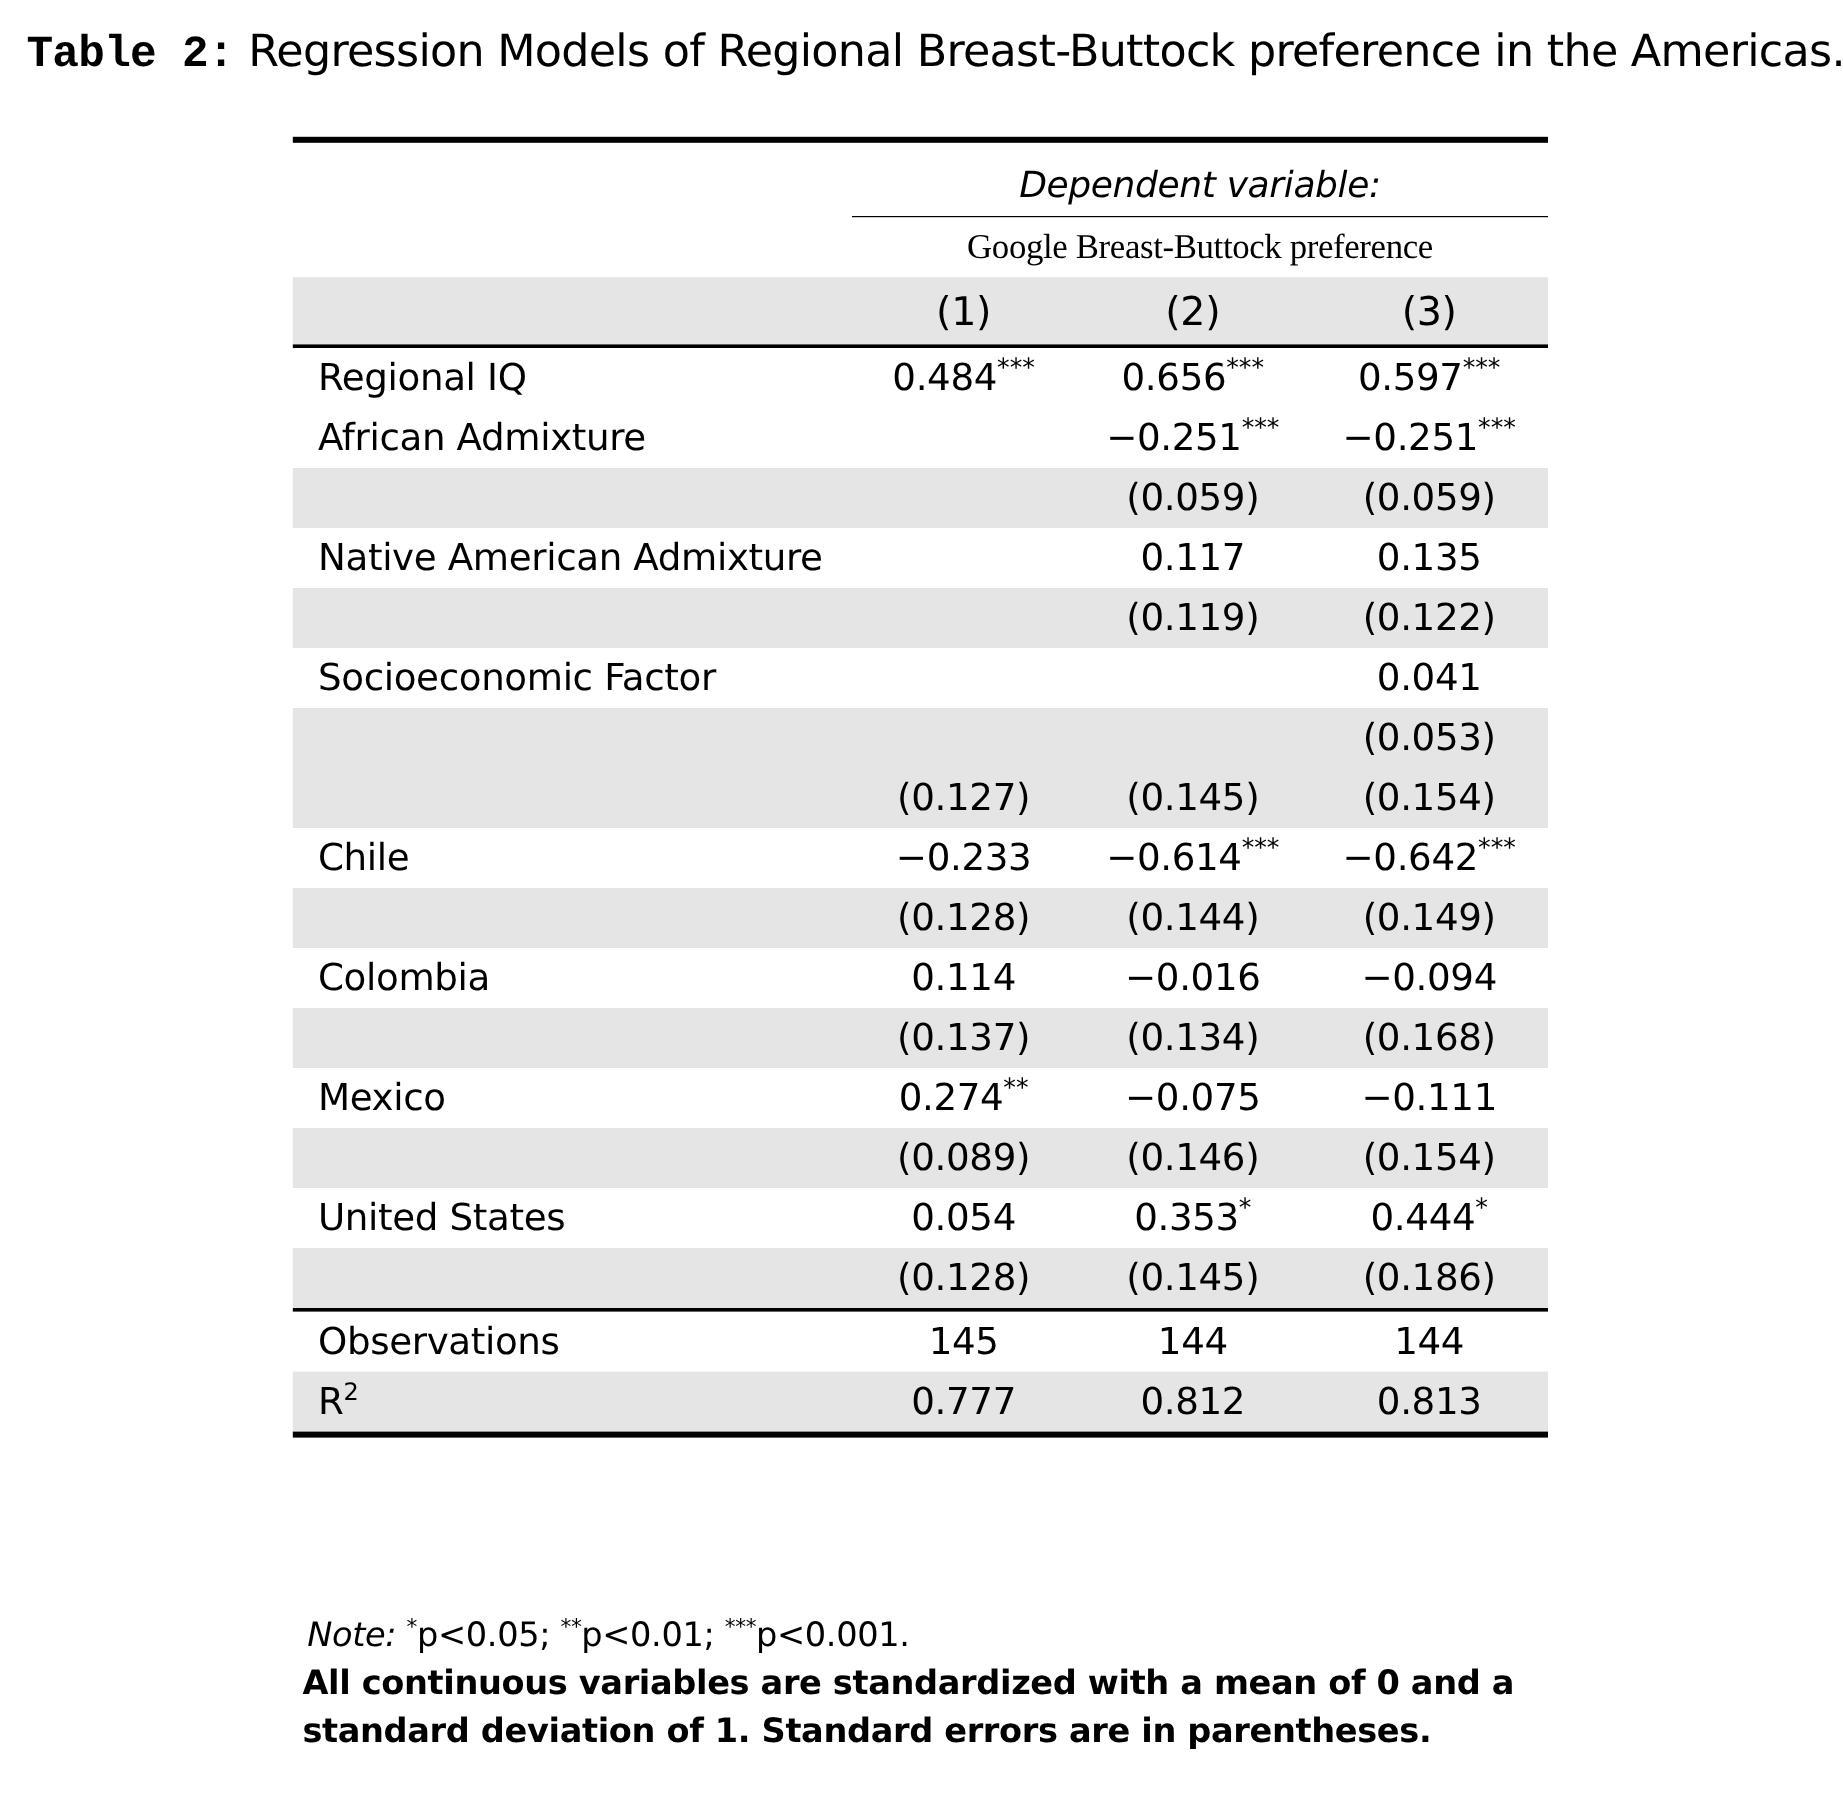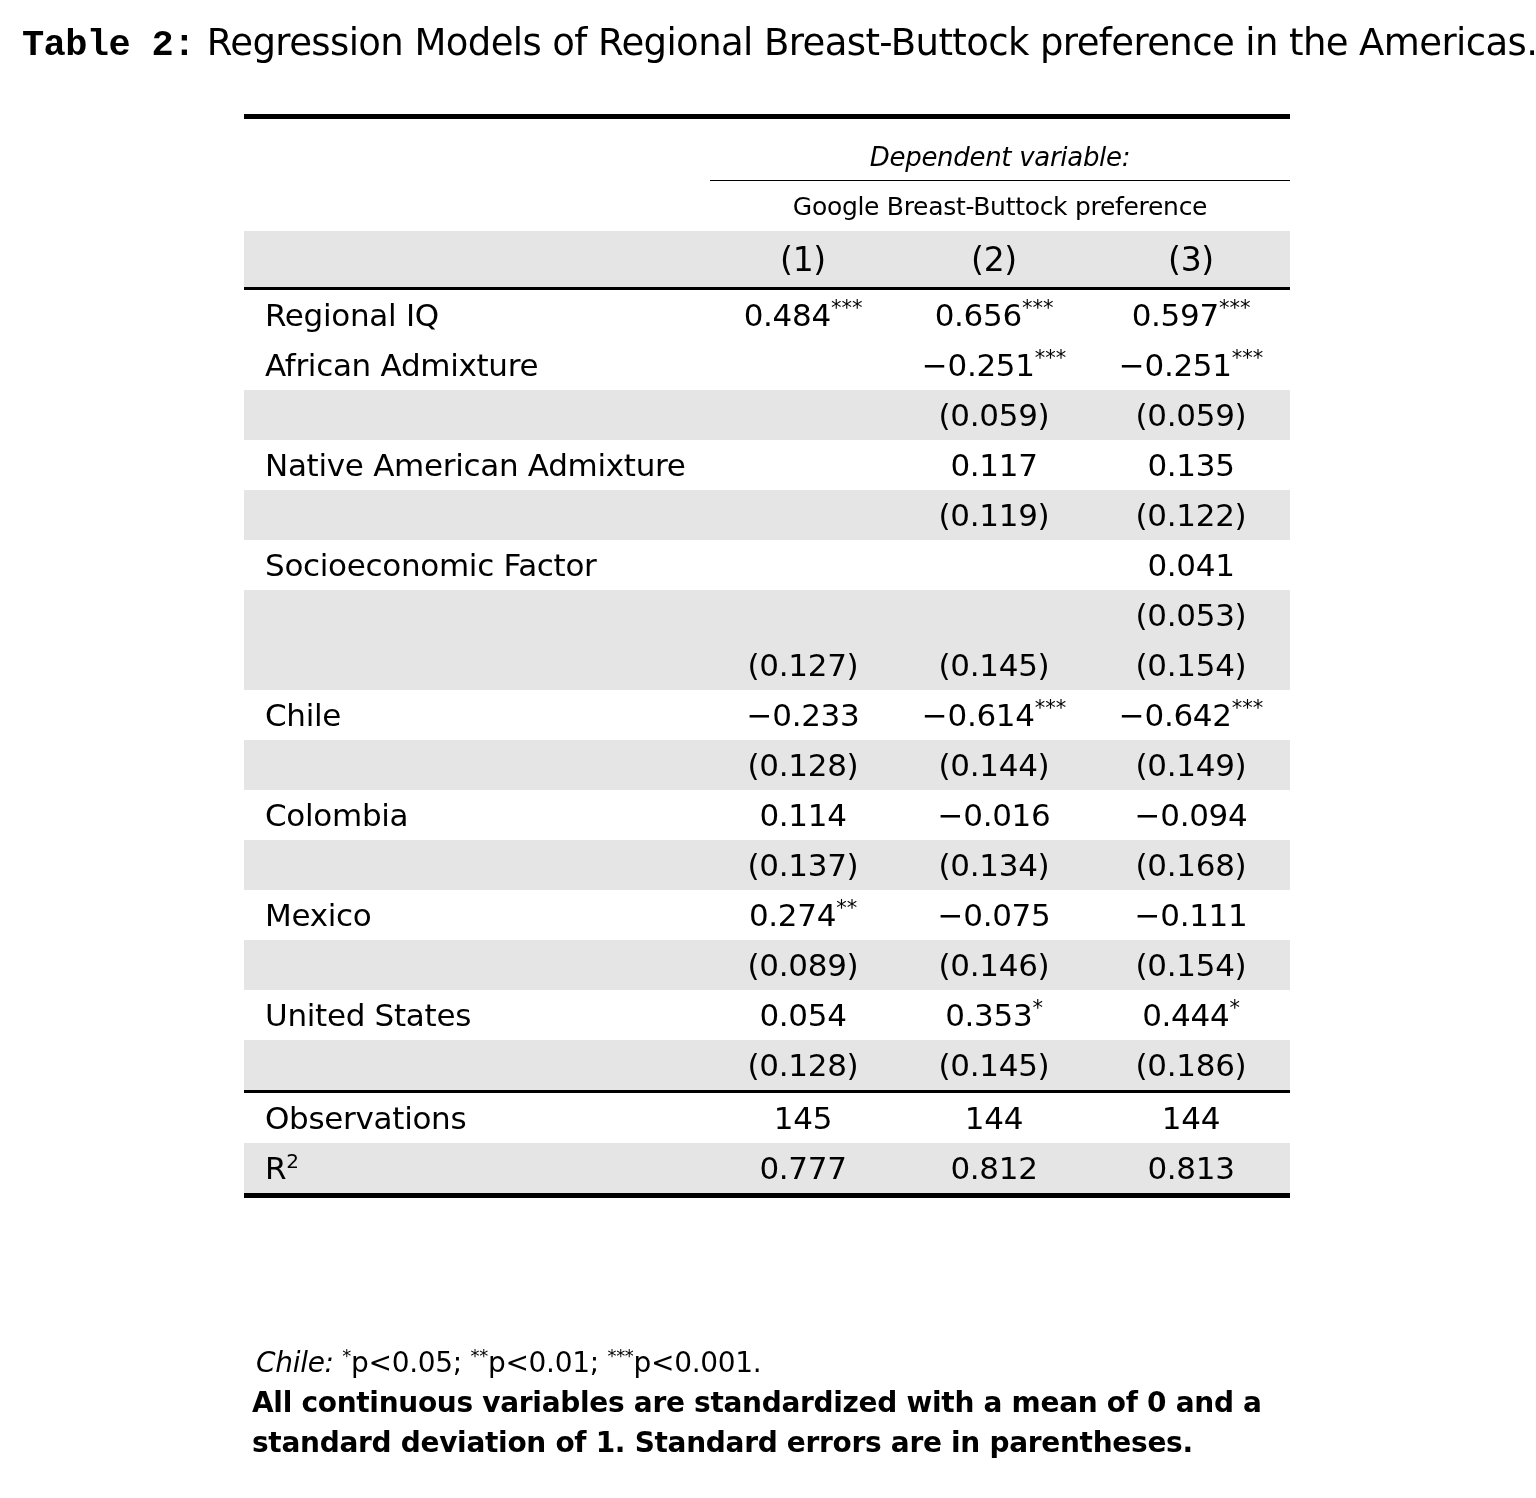--- a/index.html
+++ b/index.html
@@ -77,36 +77,37 @@
     .header-dep {
       display: flex;
       height: 62px;
       align-items: flex-end;
     }
     .header-dep .spacer { width: 466px; }
     .header-dep .dep-label {
       width: 580px;
       text-align: center;
       font-style: italic;
-      font-size: 26px;
+      font-size: 30px;
       letter-spacing: -0.3px;
       padding-bottom: 8px;
       border-bottom: 1.5px solid #000;
     }
     .header-var {
       display: flex;
       height: 50px;
       align-items: center;
     }
     .header-var .spacer { width: 466px; }
     .header-var .var-label {
       width: 580px;
       text-align: center;
-      font-size: 25px;
-      letter-spacing: -0.3px;
+      font-size: 29px;
+      letter-spacing: -0.3px;
+      font-family: Liberation Serif, serif;
     }
     .header-cols {
       font-size: 33px;
       height: 56px;
     }
     .sup2 {
       font-size: 20px;
       vertical-align: super;
       line-height: 0;
     }
@@ -263,15 +264,15 @@
   <div class="row shaded">
     <div class="cell-label"><span>R</span><span class="sup2">2</span></div>
     <div class="cell c1">0.777</div>
     <div class="cell c2">0.812</div>
     <div class="cell c3">0.813</div>
   </div>
   <div class="rule-thick"></div>
 </div>
 
 <div class="note">
-  <div class="note-line1"><span class="note-italic">Chile:</span> <span class="nstars">*</span><span>p&lt;0.05; </span><span class="nstars">**</span><span>p&lt;0.01; </span><span class="nstars">***</span><span>p&lt;0.001.</span></div>
+  <div class="note-line1"><span class="note-italic">Note:</span> <span class="nstars">*</span><span>p&lt;0.05; </span><span class="nstars">**</span><span>p&lt;0.01; </span><span class="nstars">***</span><span>p&lt;0.001.</span></div>
   <div class="note-body">All continuous variables are standardized with a mean of 0 and a standard deviation of 1. Standard errors are in parentheses.</div>
 </div>
 
 </body></html>

